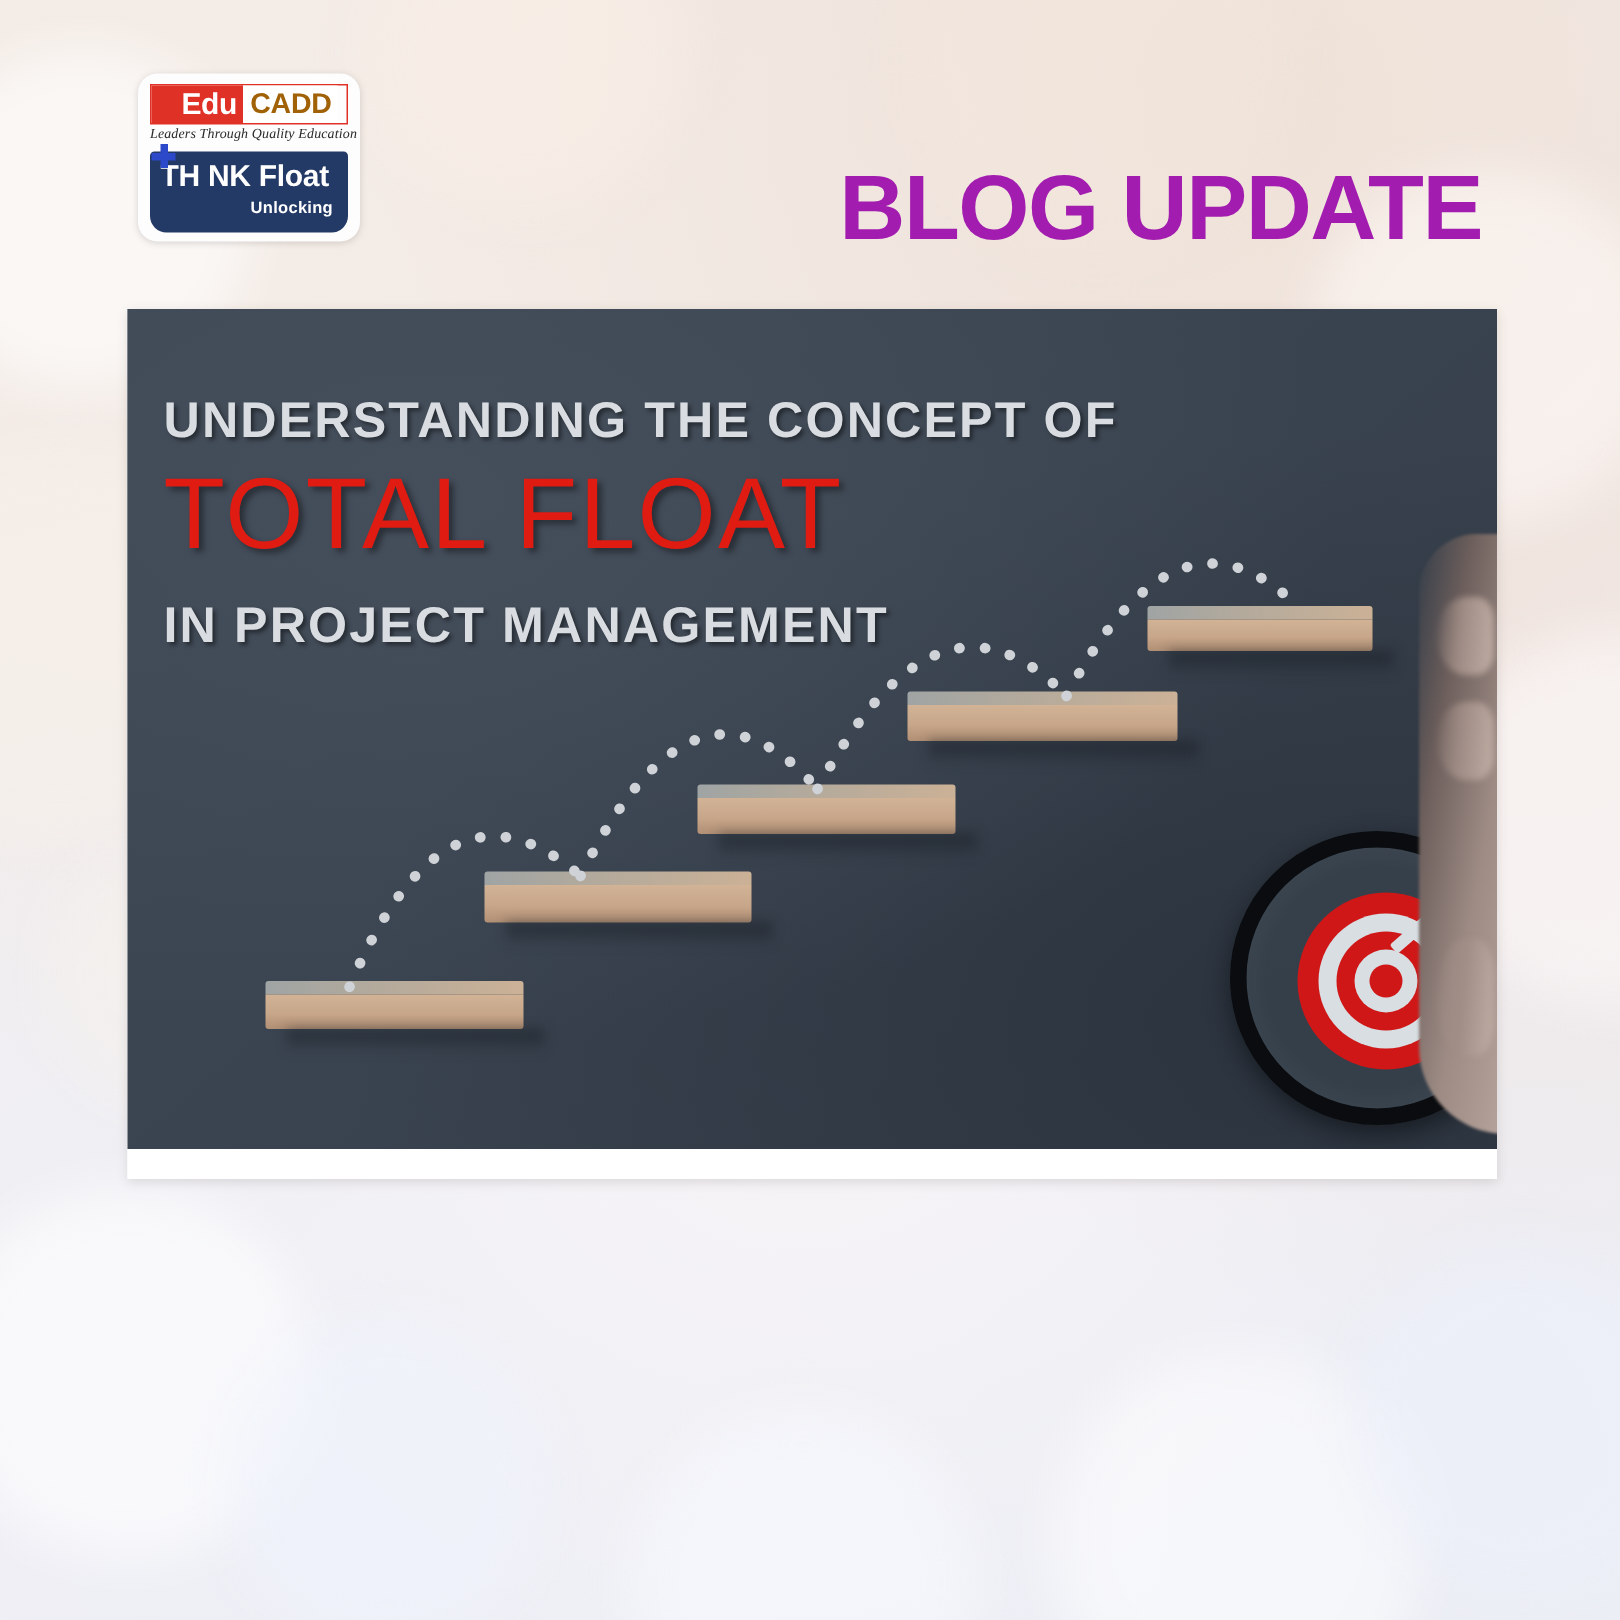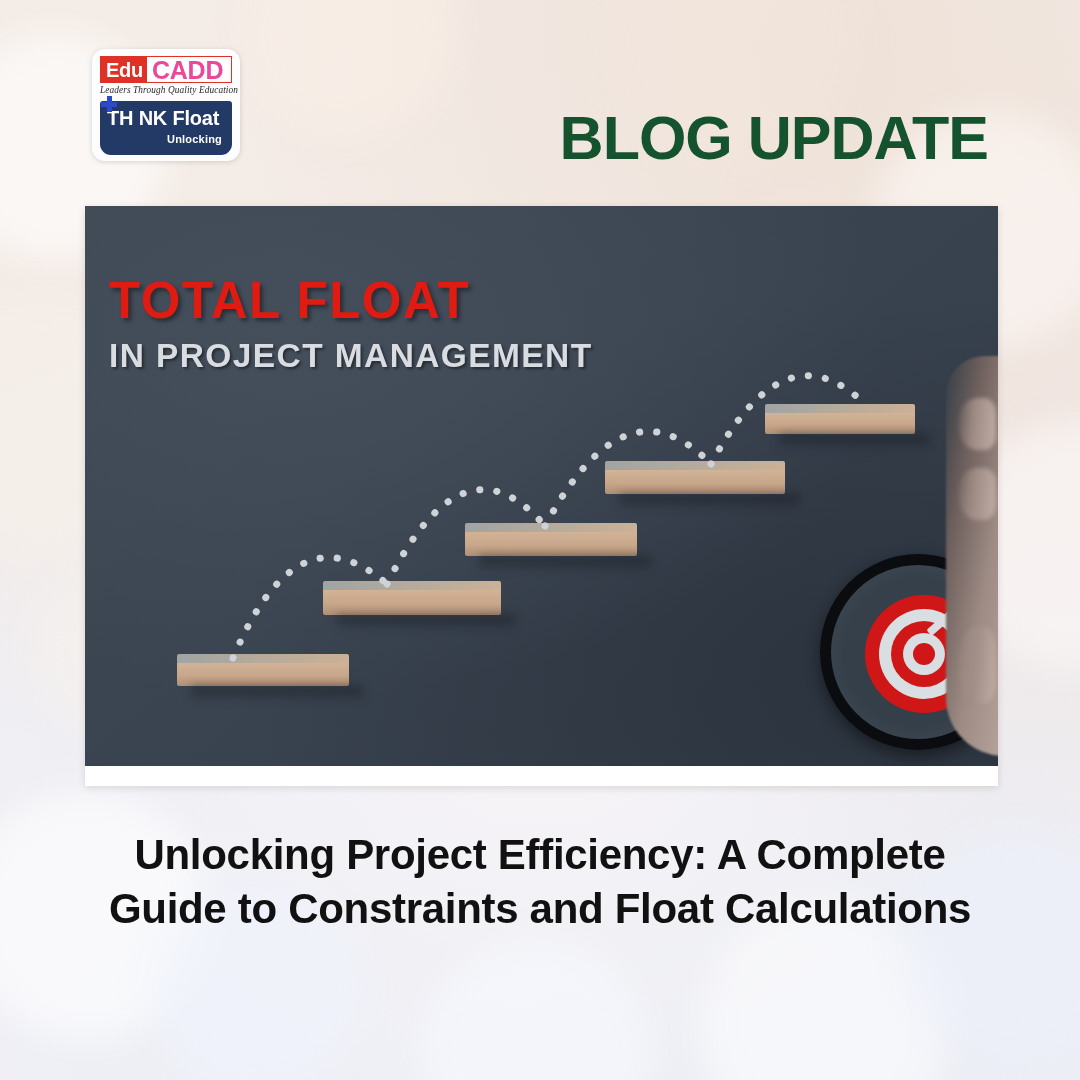--- a/index.html
+++ b/index.html
@@ -64,30 +64,30 @@
     height: 27px;
     width: 132px;
     box-sizing: border-box;
   }
   .edu-box {
     background: #e03127;
     color: #ffffff;
     font-weight: bold;
     font-size: 20px;
     line-height: 24px;
-    padding: 0 4px 0 5px;
+    padding: 0 4px 0 20px;
     letter-spacing: -0.3px;
     display: flex;
     align-items: center;
   }
   .cadd-box {
     background: #ffffff;
-    color: #ec4899;
-    font-weight: bold;
-    font-size: 25px;
+    color: #a16207;
+    font-weight: bold;
+    font-size: 19px;
     line-height: 24px;
     padding: 0 4px 0 5px;
     letter-spacing: -0.2px;
     display: flex;
     align-items: center;
   }
   .logo-tagline {
     font-family: "Liberation Serif", serif;
     font-style: italic;
     font-size: 9.3px;
@@ -142,21 +142,21 @@
   .plus-mark::before { left: 5.5px; top: 0; width: 5px; height: 16px; }
   .plus-mark::after  { left: 0; top: 5.5px; width: 16px; height: 5px; }
 
   
   .blog-update {
     position: absolute;
     right: 92px;
     top: 108px;
     font-size: 61px;
     font-weight: bold;
-    color: #14532d;
+    color: #a21caf;
     letter-spacing: -1px;
     line-height: 1;
   }
 
   
   .photo-frame {
     position: absolute;
     left: 85px;
     top: 206px;
     width: 913px;
@@ -187,25 +187,25 @@
     color: #d9dde1;
     font-weight: bold;
     font-size: 33.5px;
     letter-spacing: 1.4px;
     line-height: 1;
     text-shadow: 2px 2px 3px rgba(0,0,0,.45);
     white-space: nowrap;
   }
   .ph-line2 {
     color: #e01b12;
-    font-weight: bold;
-    font-size: 51px;
+    font-weight: normal;
+    font-size: 67px;
     letter-spacing: 1.5px;
     line-height: 1;
-    margin: 11px 0 13px 0;
+    margin: 11px 0 25px 0;
     text-shadow: 3px 3px 4px rgba(0,0,0,.42);
     white-space: nowrap;
   }
 
   
   .step {
     position: absolute;
     border-radius: 2px;
   }
   .step .top-face {
@@ -393,20 +393,21 @@
       <div class="infotech-line">Unlocking</div>
     </div>
   </div>
 
   <div class="blog-update">BLOG UPDATE</div>
 
   <div class="photo-frame">
     <div class="photo">
 
       <div class="photo-heading">
+        <div class="ph-line1">UNDERSTANDING THE CONCEPT OF</div>
         <div class="ph-line2">TOTAL FLOAT</div>
         <div class="ph-line3">IN PROJECT MANAGEMENT</div>
       </div>
 
       <div class="step" style="left:92px;  top:448px; width:172px; height:32px;">
         <div class="top-face"></div>
         <div class="front-face"></div>
         <div class="shadow"></div>
       </div>
       <div class="step" style="left:238px; top:375px; width:178px; height:34px;">
@@ -452,16 +453,15 @@
       </div>
 
       <div class="hand"></div>
       <div class="knuckle" style="top:192px;"></div>
       <div class="knuckle" style="top:262px;"></div>
       <div class="knuckle" style="top:420px; height:78px;"></div>
     </div>
     <div class="photo-white-strip"></div>
   </div>
 
-  <div class="headline">Unlocking Project Efficiency: A Complete Guide to Constraints and Float Calculations</div>
 
 
 </div>
 
 </body></html>

